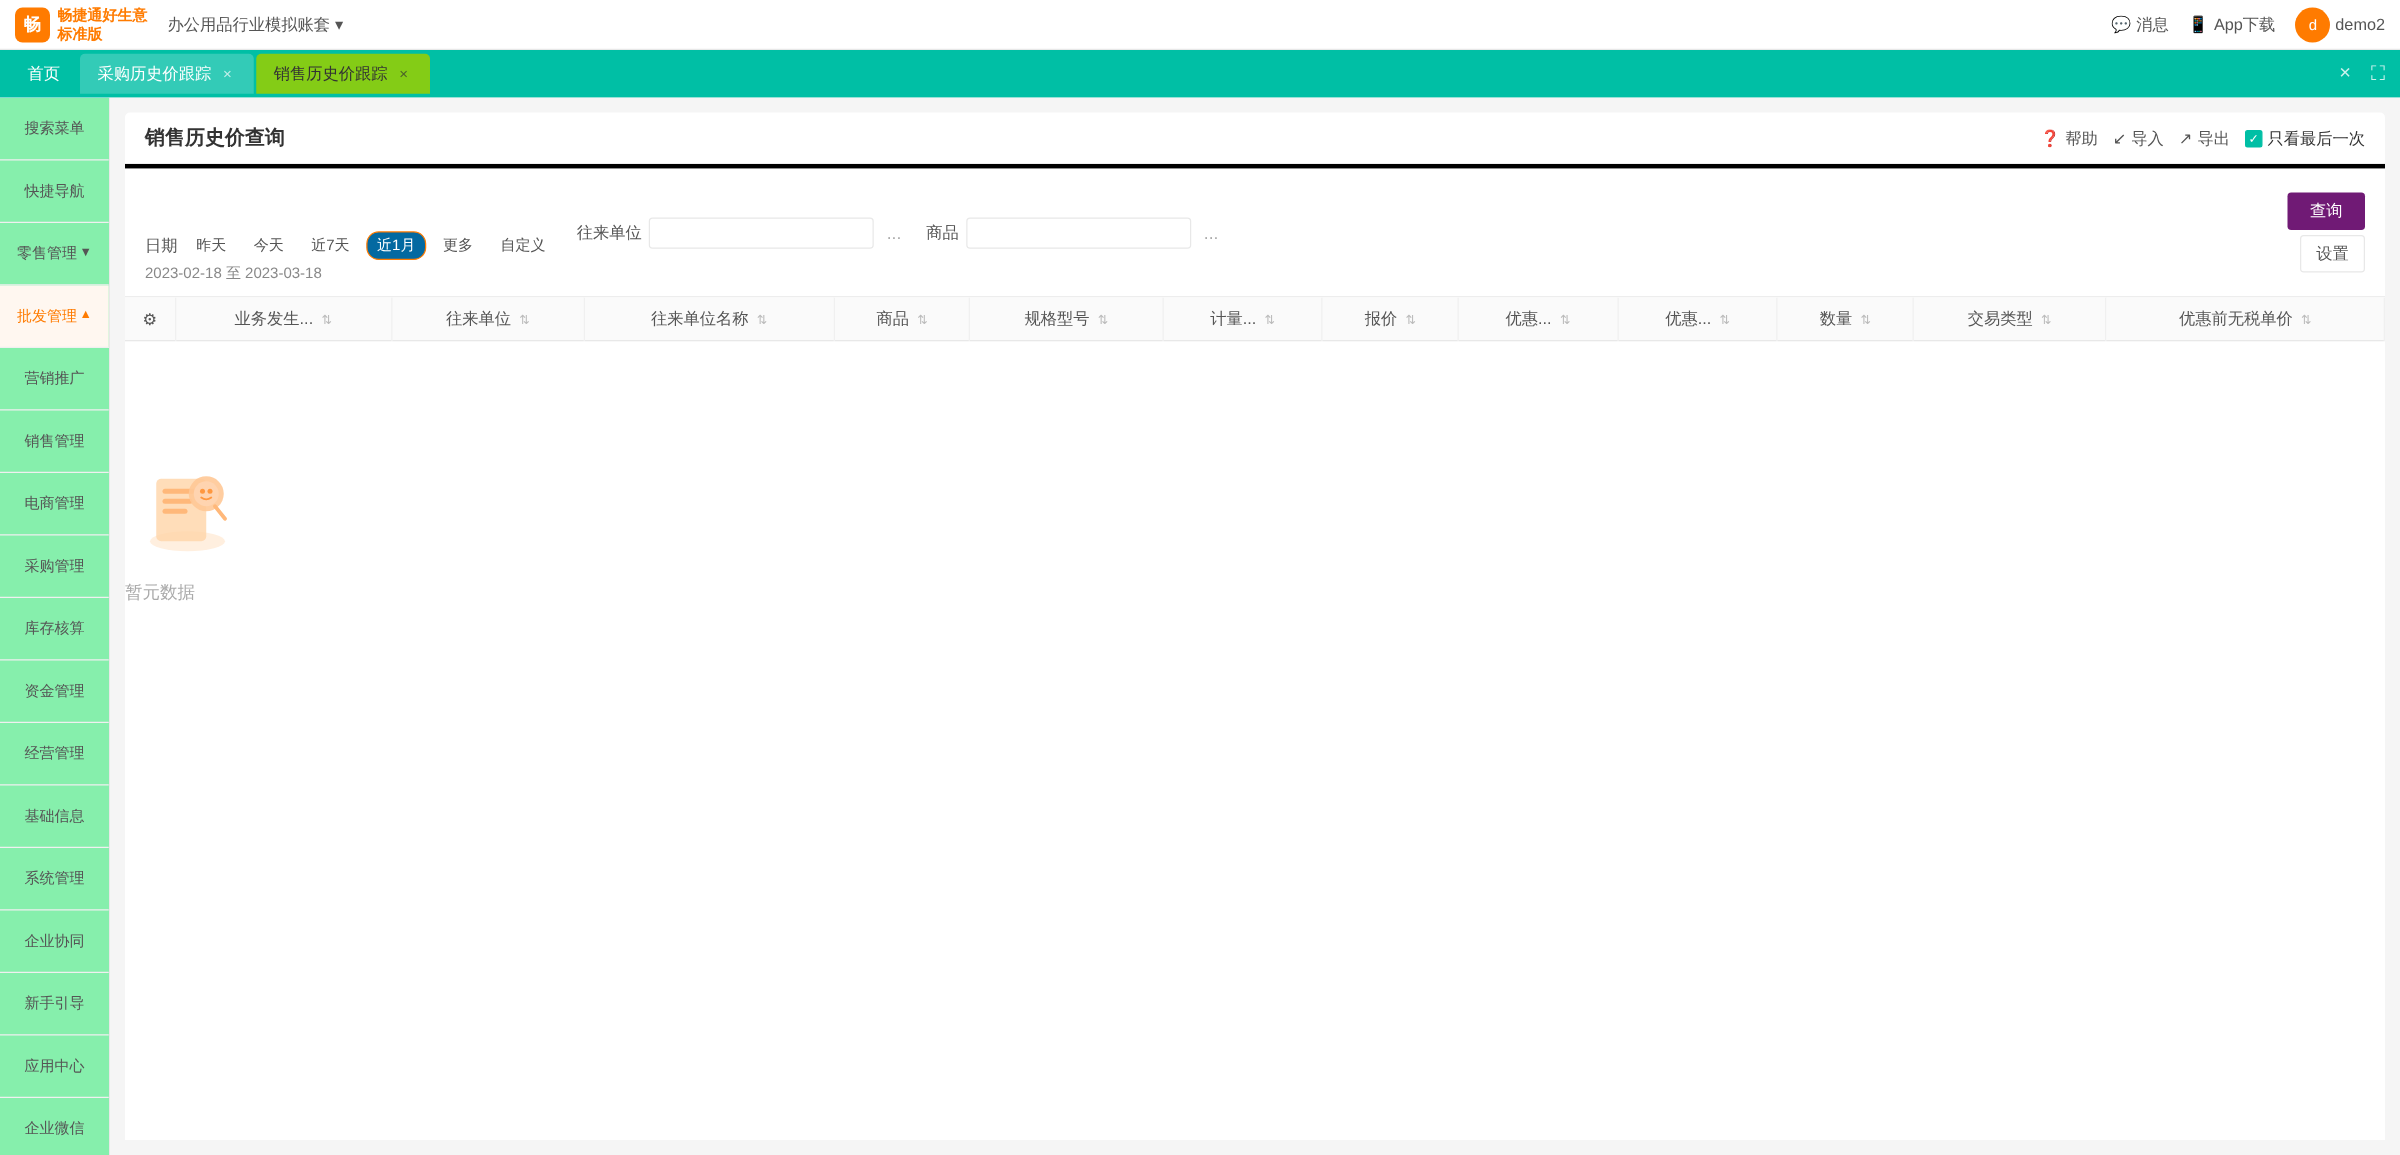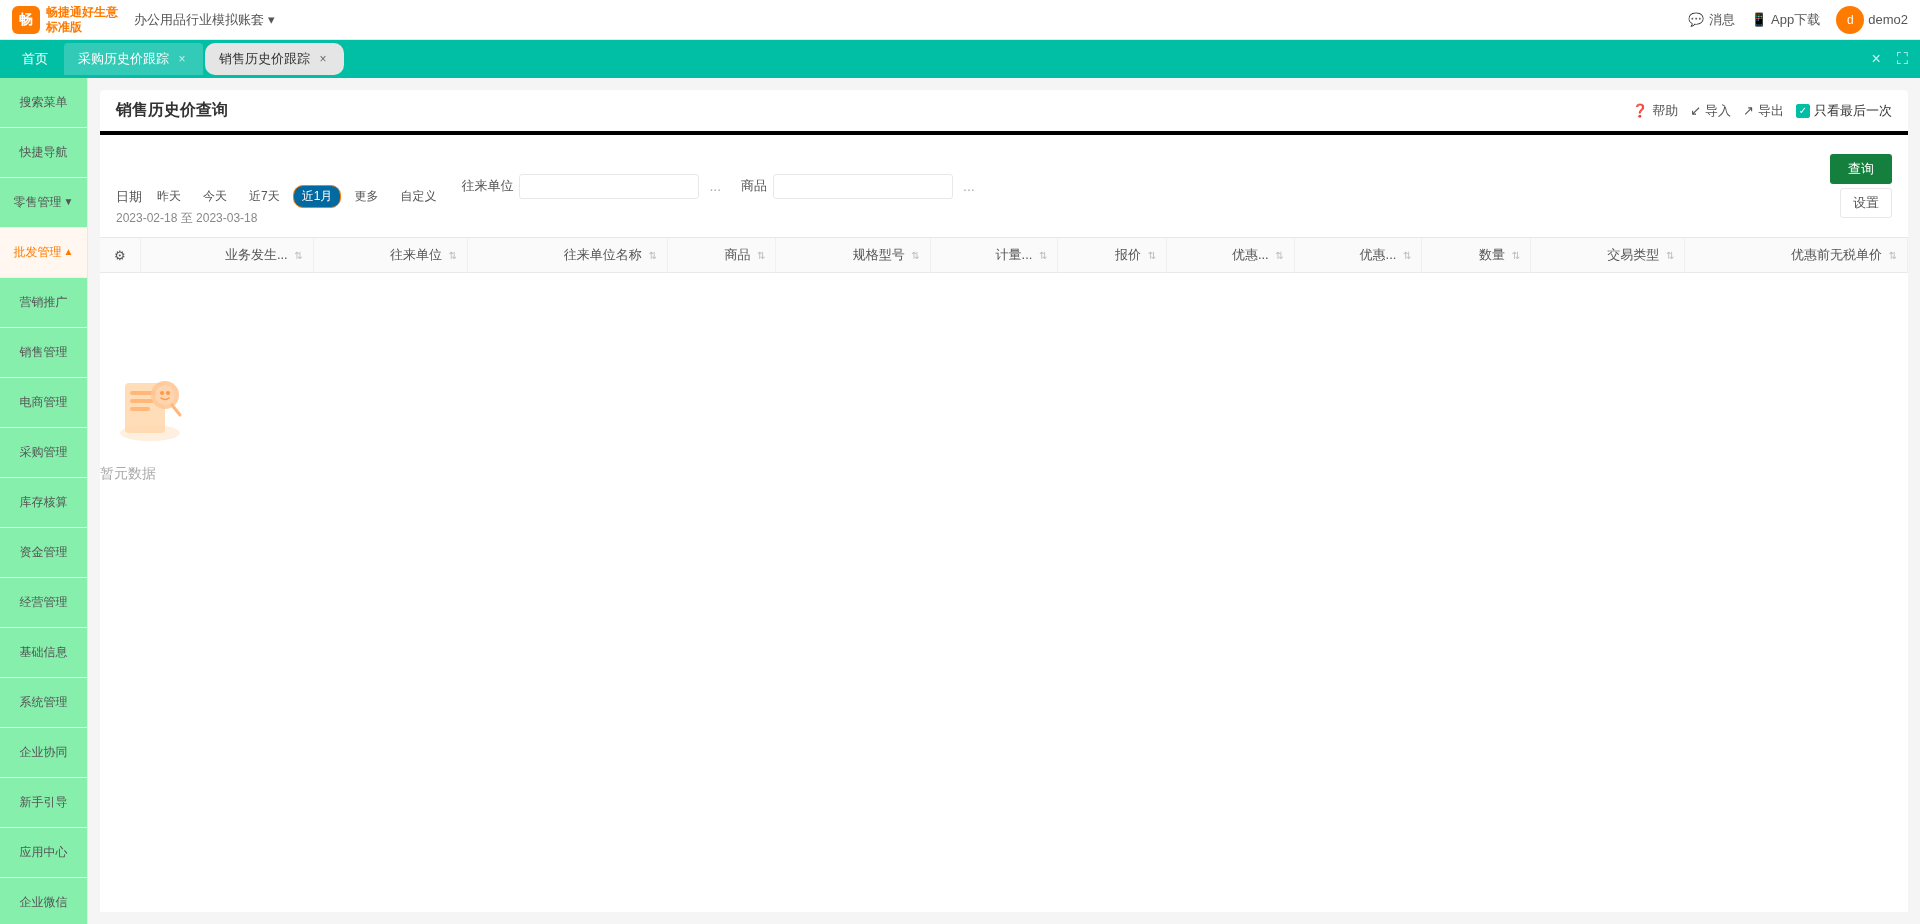--- a/index.html
+++ b/index.html
@@ -97,23 +97,22 @@
       font-size: 13px;
       cursor: pointer;
       gap: 6px;
       height: 32px;
     }
     .tab-item.home {
       color: white;
       background: transparent;
     }
     .tab-item.active {
-      background: #e5e5e5;
+      background: #84cc16;
       color: #333;
-      border-radius: 10px;
     }
     .tab-item.inactive {
       background: rgba(255,255,255,0.2);
       color: white;
     }
     .tab-close {
       font-size: 12px;
       color: inherit;
       opacity: 0.7;
       cursor: pointer;
@@ -301,21 +300,21 @@
       outline: none;
       background: white;
     }
     .dots-btn {
       color: #aaa;
       font-size: 14px;
       cursor: pointer;
       padding: 2px 4px;
     }
     .query-btn {
-      background: #15803d;
+      background: #701a75;
       color: white;
       border: none;
       padding: 6px 18px;
       border-radius: 3px;
       font-size: 13px;
       cursor: pointer;
       white-space: nowrap;
     }
     .settings-btn {
       background: white;
@@ -336,21 +335,21 @@
     table {
       width: 100%;
       border-collapse: collapse;
     }
     thead tr {
       background: #fafafa;
       border-bottom: 1px solid #e8e8e8;
     }
     th {
       padding: 8px 10px;
-      text-align: right;
+      text-align: center;
       font-size: 13px;
       color: #555;
       font-weight: normal;
       border-right: 1px solid #f0f0f0;
       white-space: nowrap;
       cursor: pointer;
       user-select: none;
     }
     th .sort-icon {
       display: inline-block;

